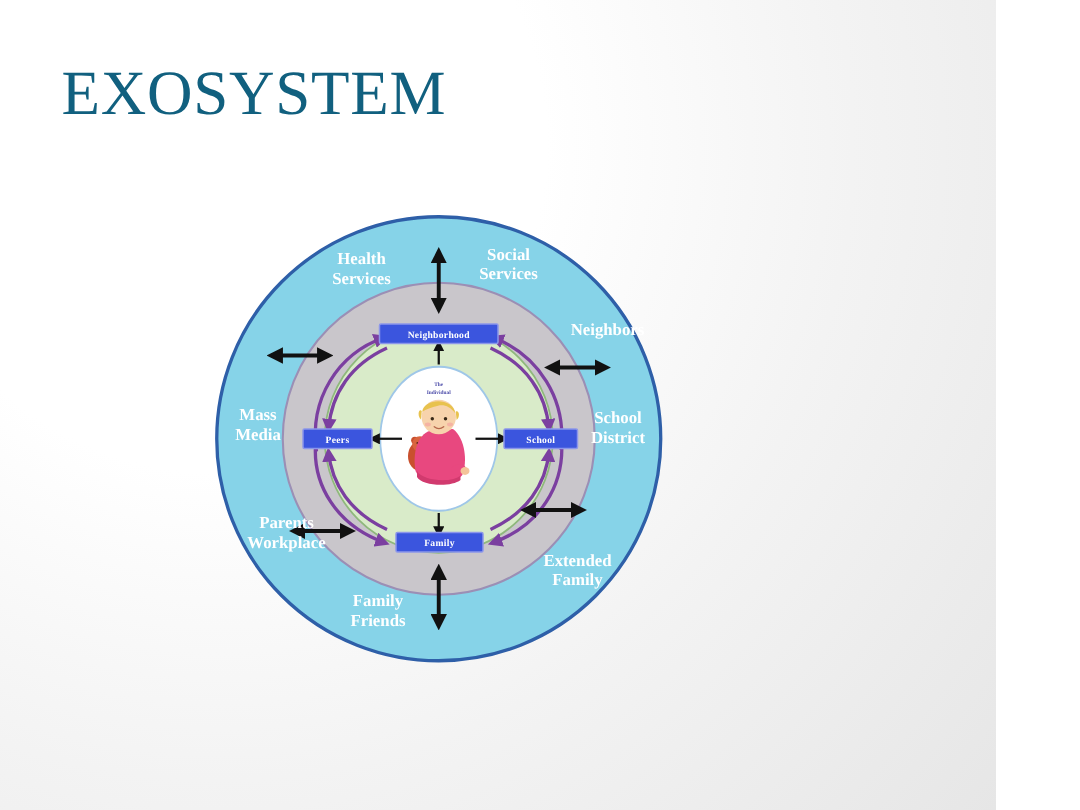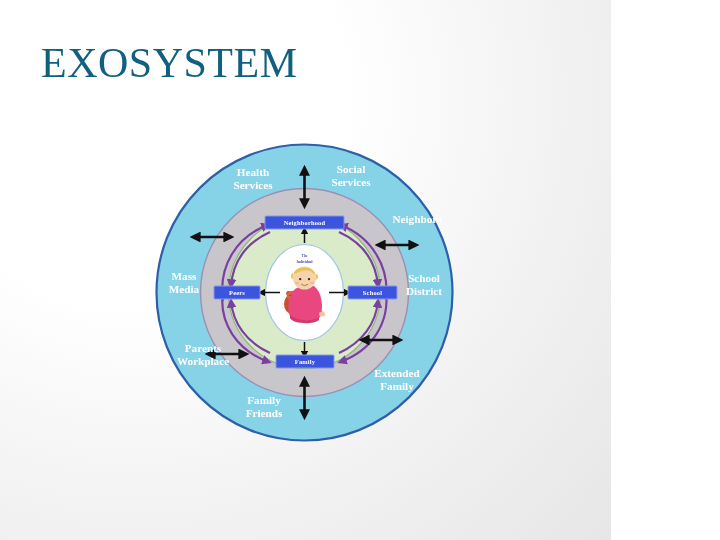--- a/index.html
+++ b/index.html
@@ -9,21 +9,21 @@
   body {
     width: 720px;
     height: 540px;
     overflow: hidden;
     font-family: "Liberation Serif", serif;
     background: #ffffff;
   }
 
   #slide {
     position: relative;
-    width: 611px;
+    width: 664px;
     height: 540px;
     background:
       radial-gradient(circle at 22% 18%, #ffffff 0%, #ffffff 32%, #f3f3f3 62%, #e6e6e6 100%);
     overflow: hidden;
   }
 
   
   .band-teal {
     position: absolute;
     left: 669px;
@@ -47,21 +47,21 @@
     font-size: 42px;
     line-height: 50px;
     letter-spacing: 0.5px;
     font-weight: 400;
     white-space: nowrap;
   }
 
   
   #diagram {
     position: absolute;
-    left: 152px;
+    left: 140px;
     top: 140px;
     width: 305px;
     height: 305px;
   }
   #diagram svg {
     display: block;
     width: 305px;
     height: 305px;
   }
 

